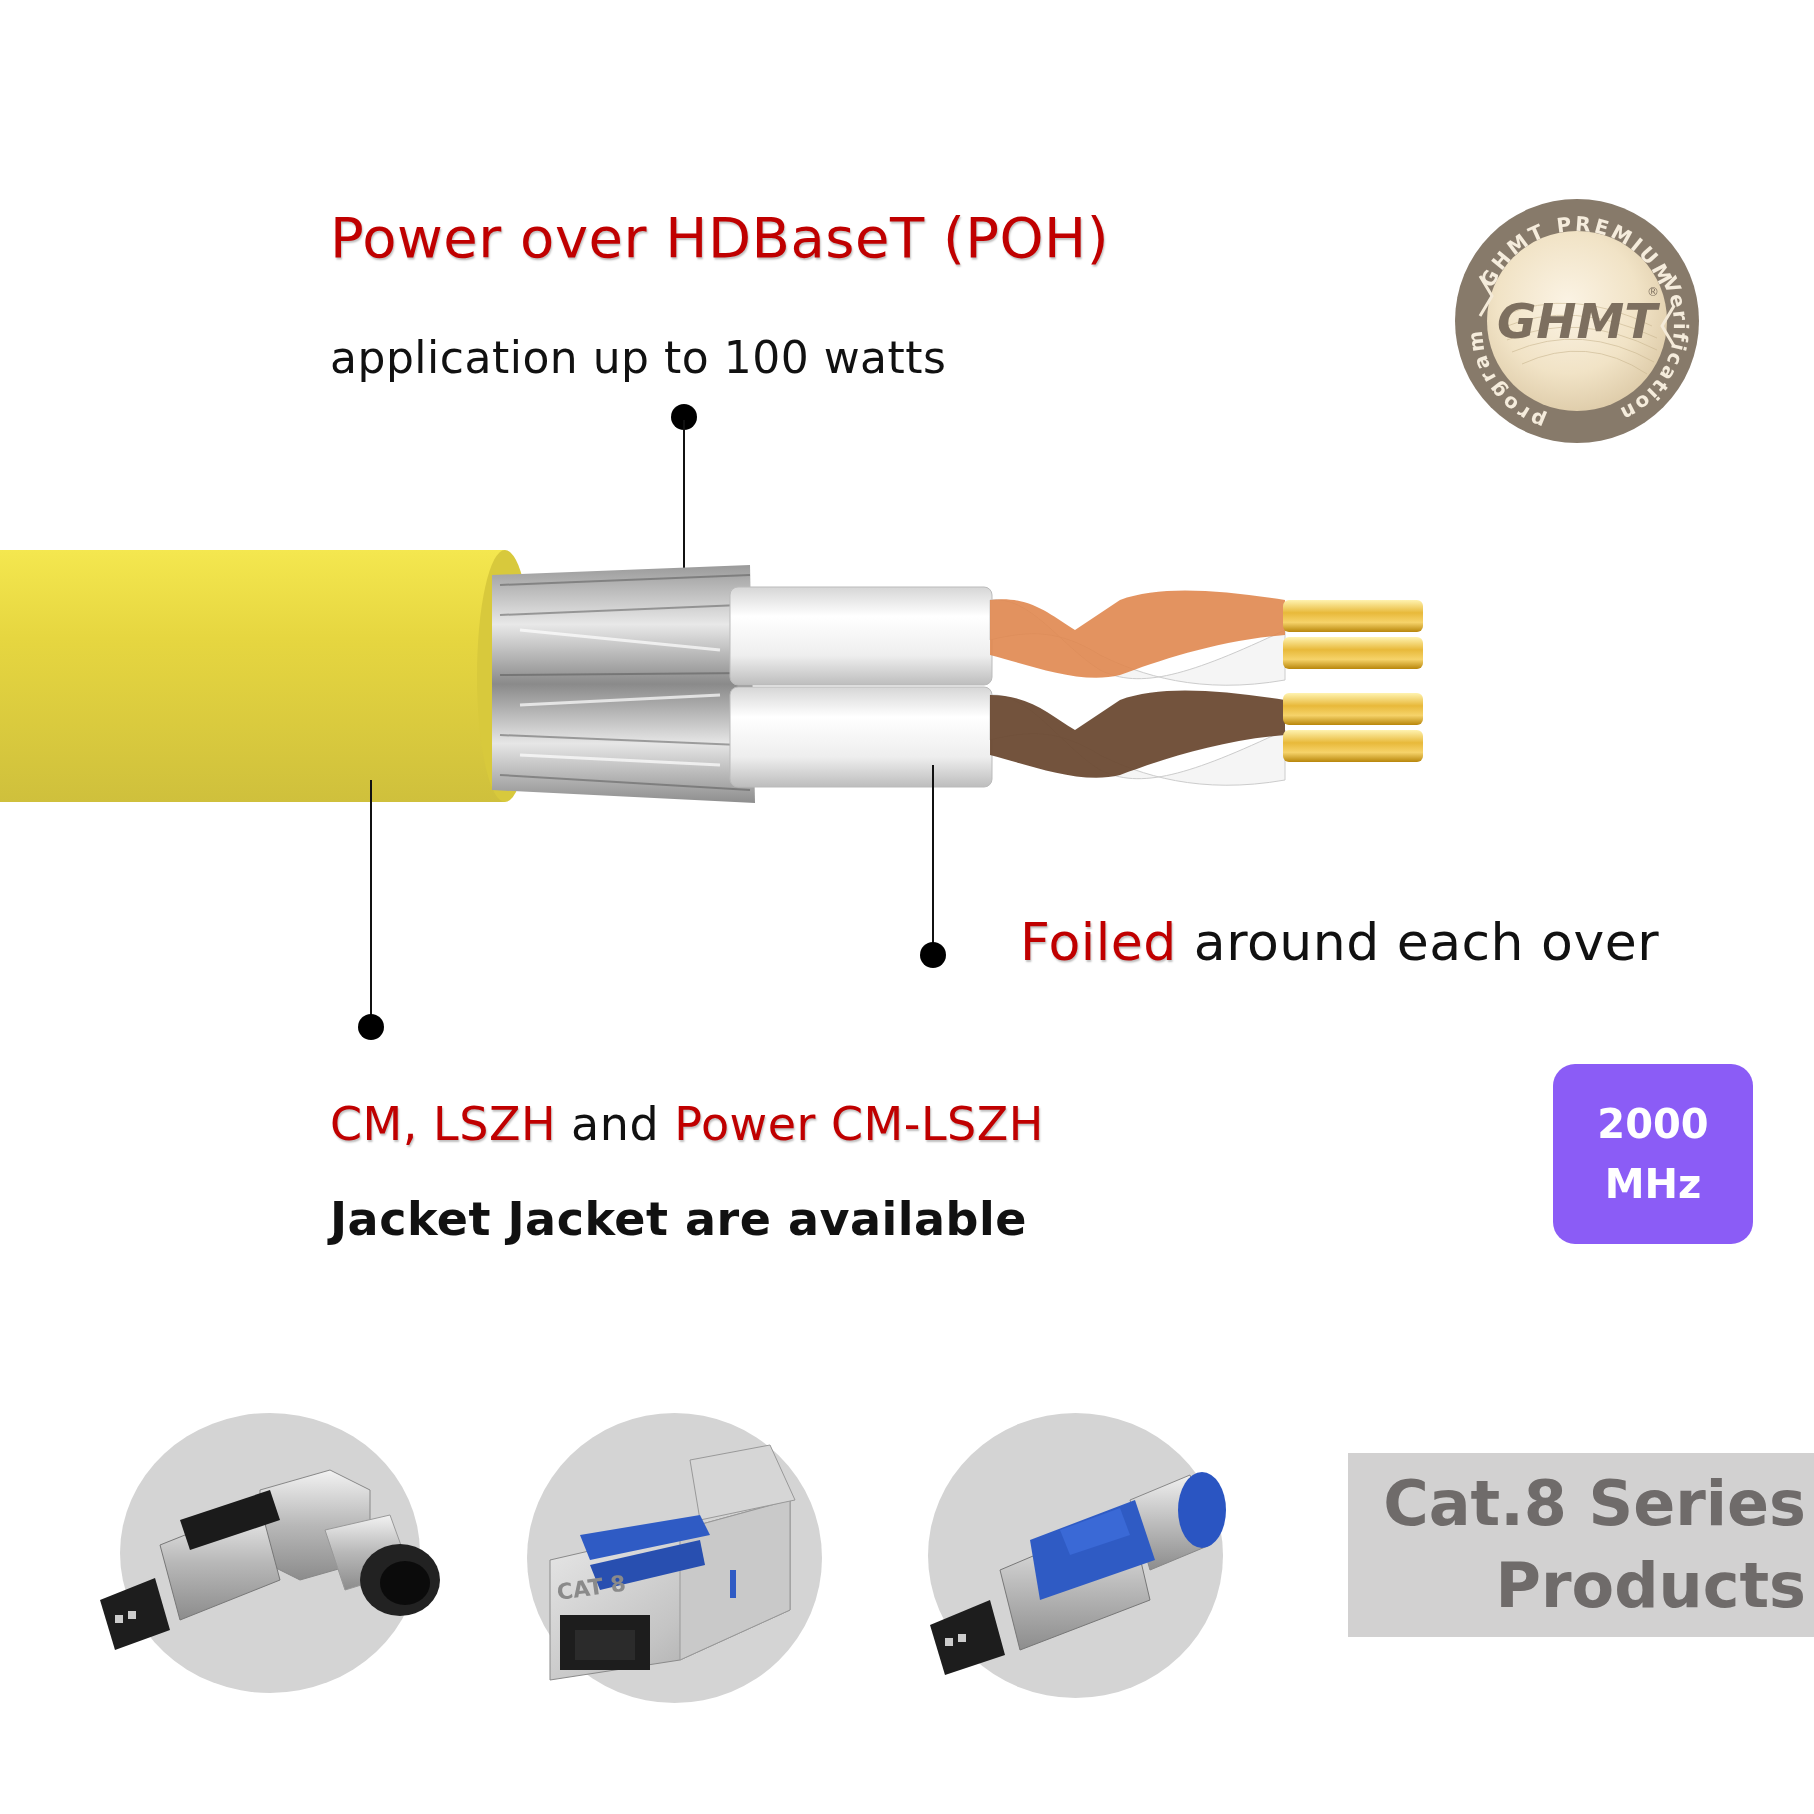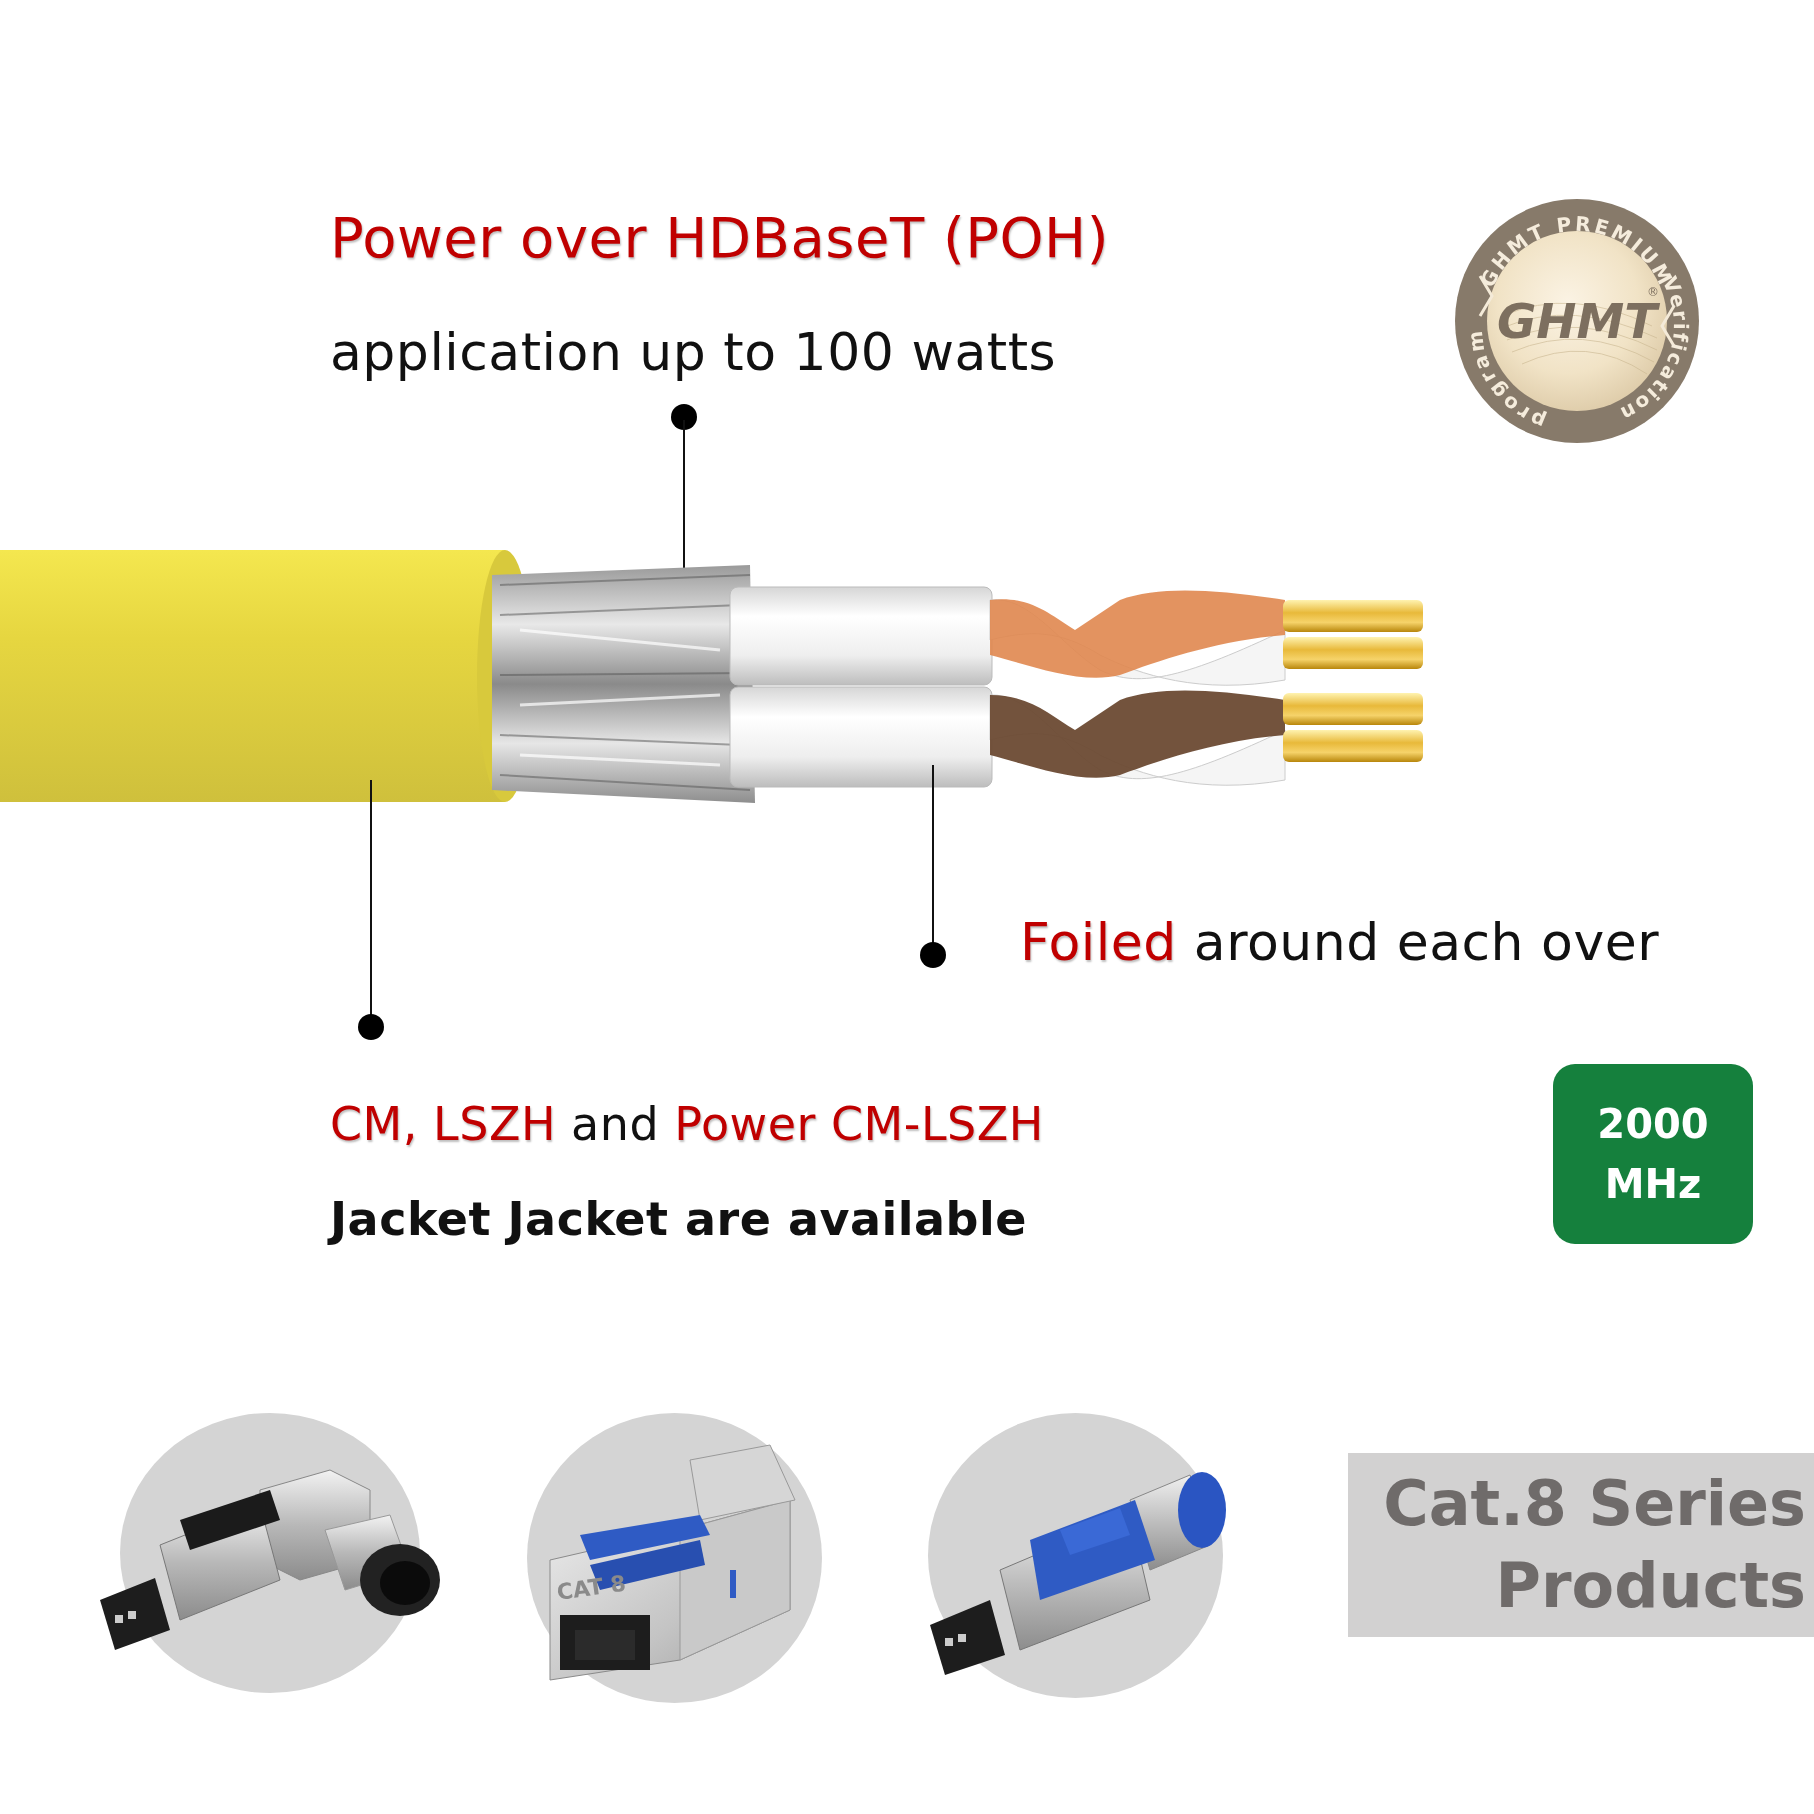--- a/index.html
+++ b/index.html
@@ -7,39 +7,39 @@
     body { position: relative; font-family: "DejaVu Sans", "Liberation Sans", sans-serif; }
 
     .abs { position: absolute; }
 
     
     .txt { font-family: "DejaVu Sans", sans-serif; font-weight: normal; white-space: nowrap; letter-spacing: 0.5px; }
     .red { color: #c00000; text-shadow: 1px 2px 2px rgba(0,0,0,0.25); }
     .black { color: #111111; }
 
     #poh-title { left: 330px; top: 205px; font-size: 56px; }
-    #poh-sub { left: 330px; top: 322px; font-size: 52px; }
+    #poh-sub { left: 330px; top: 332px; font-size: 44px; }
     #foiled-line { left: 1020px; top: 912px; font-size: 52px; }
     #jacket-line1 { left: 330px; top: 1097px; font-size: 46px; }
     #jacket-line2 { left: 330px; top: 1192px; font-size: 46px; font-weight: 600; }
 
     
     .leader { background: #111; width: 2px; }
     .dot { width: 26px; height: 26px; border-radius: 50%; background: #000; }
 
     
     #cable { left: 0; top: 545px; width: 1440px; height: 270px; }
 
     
     #badge { left: 1452px; top: 196px; width: 250px; height: 250px; }
 
     
     #mhz-badge {
       left: 1553px; top: 1064px; width: 200px; height: 180px;
-      background: #15803d; border-radius: 22px;
+      background: #8b5cf6; border-radius: 22px;
       display: flex; flex-direction: column; align-items: center; justify-content: center;
       color: #fff; font-family: "DejaVu Sans", sans-serif; font-weight: bold;
       font-size: 40px; line-height: 60px;
     }
 
     
     .prod-circle { width: 300px; height: 280px; border-radius: 50%; background: #d4d4d4; }
     #prod-1 { left: 120px; top: 1413px; }
     #prod-2 { left: 527px; top: 1413px; width: 295px; height: 290px; }
     #prod-3 { left: 928px; top: 1413px; width: 295px; height: 285px; }

